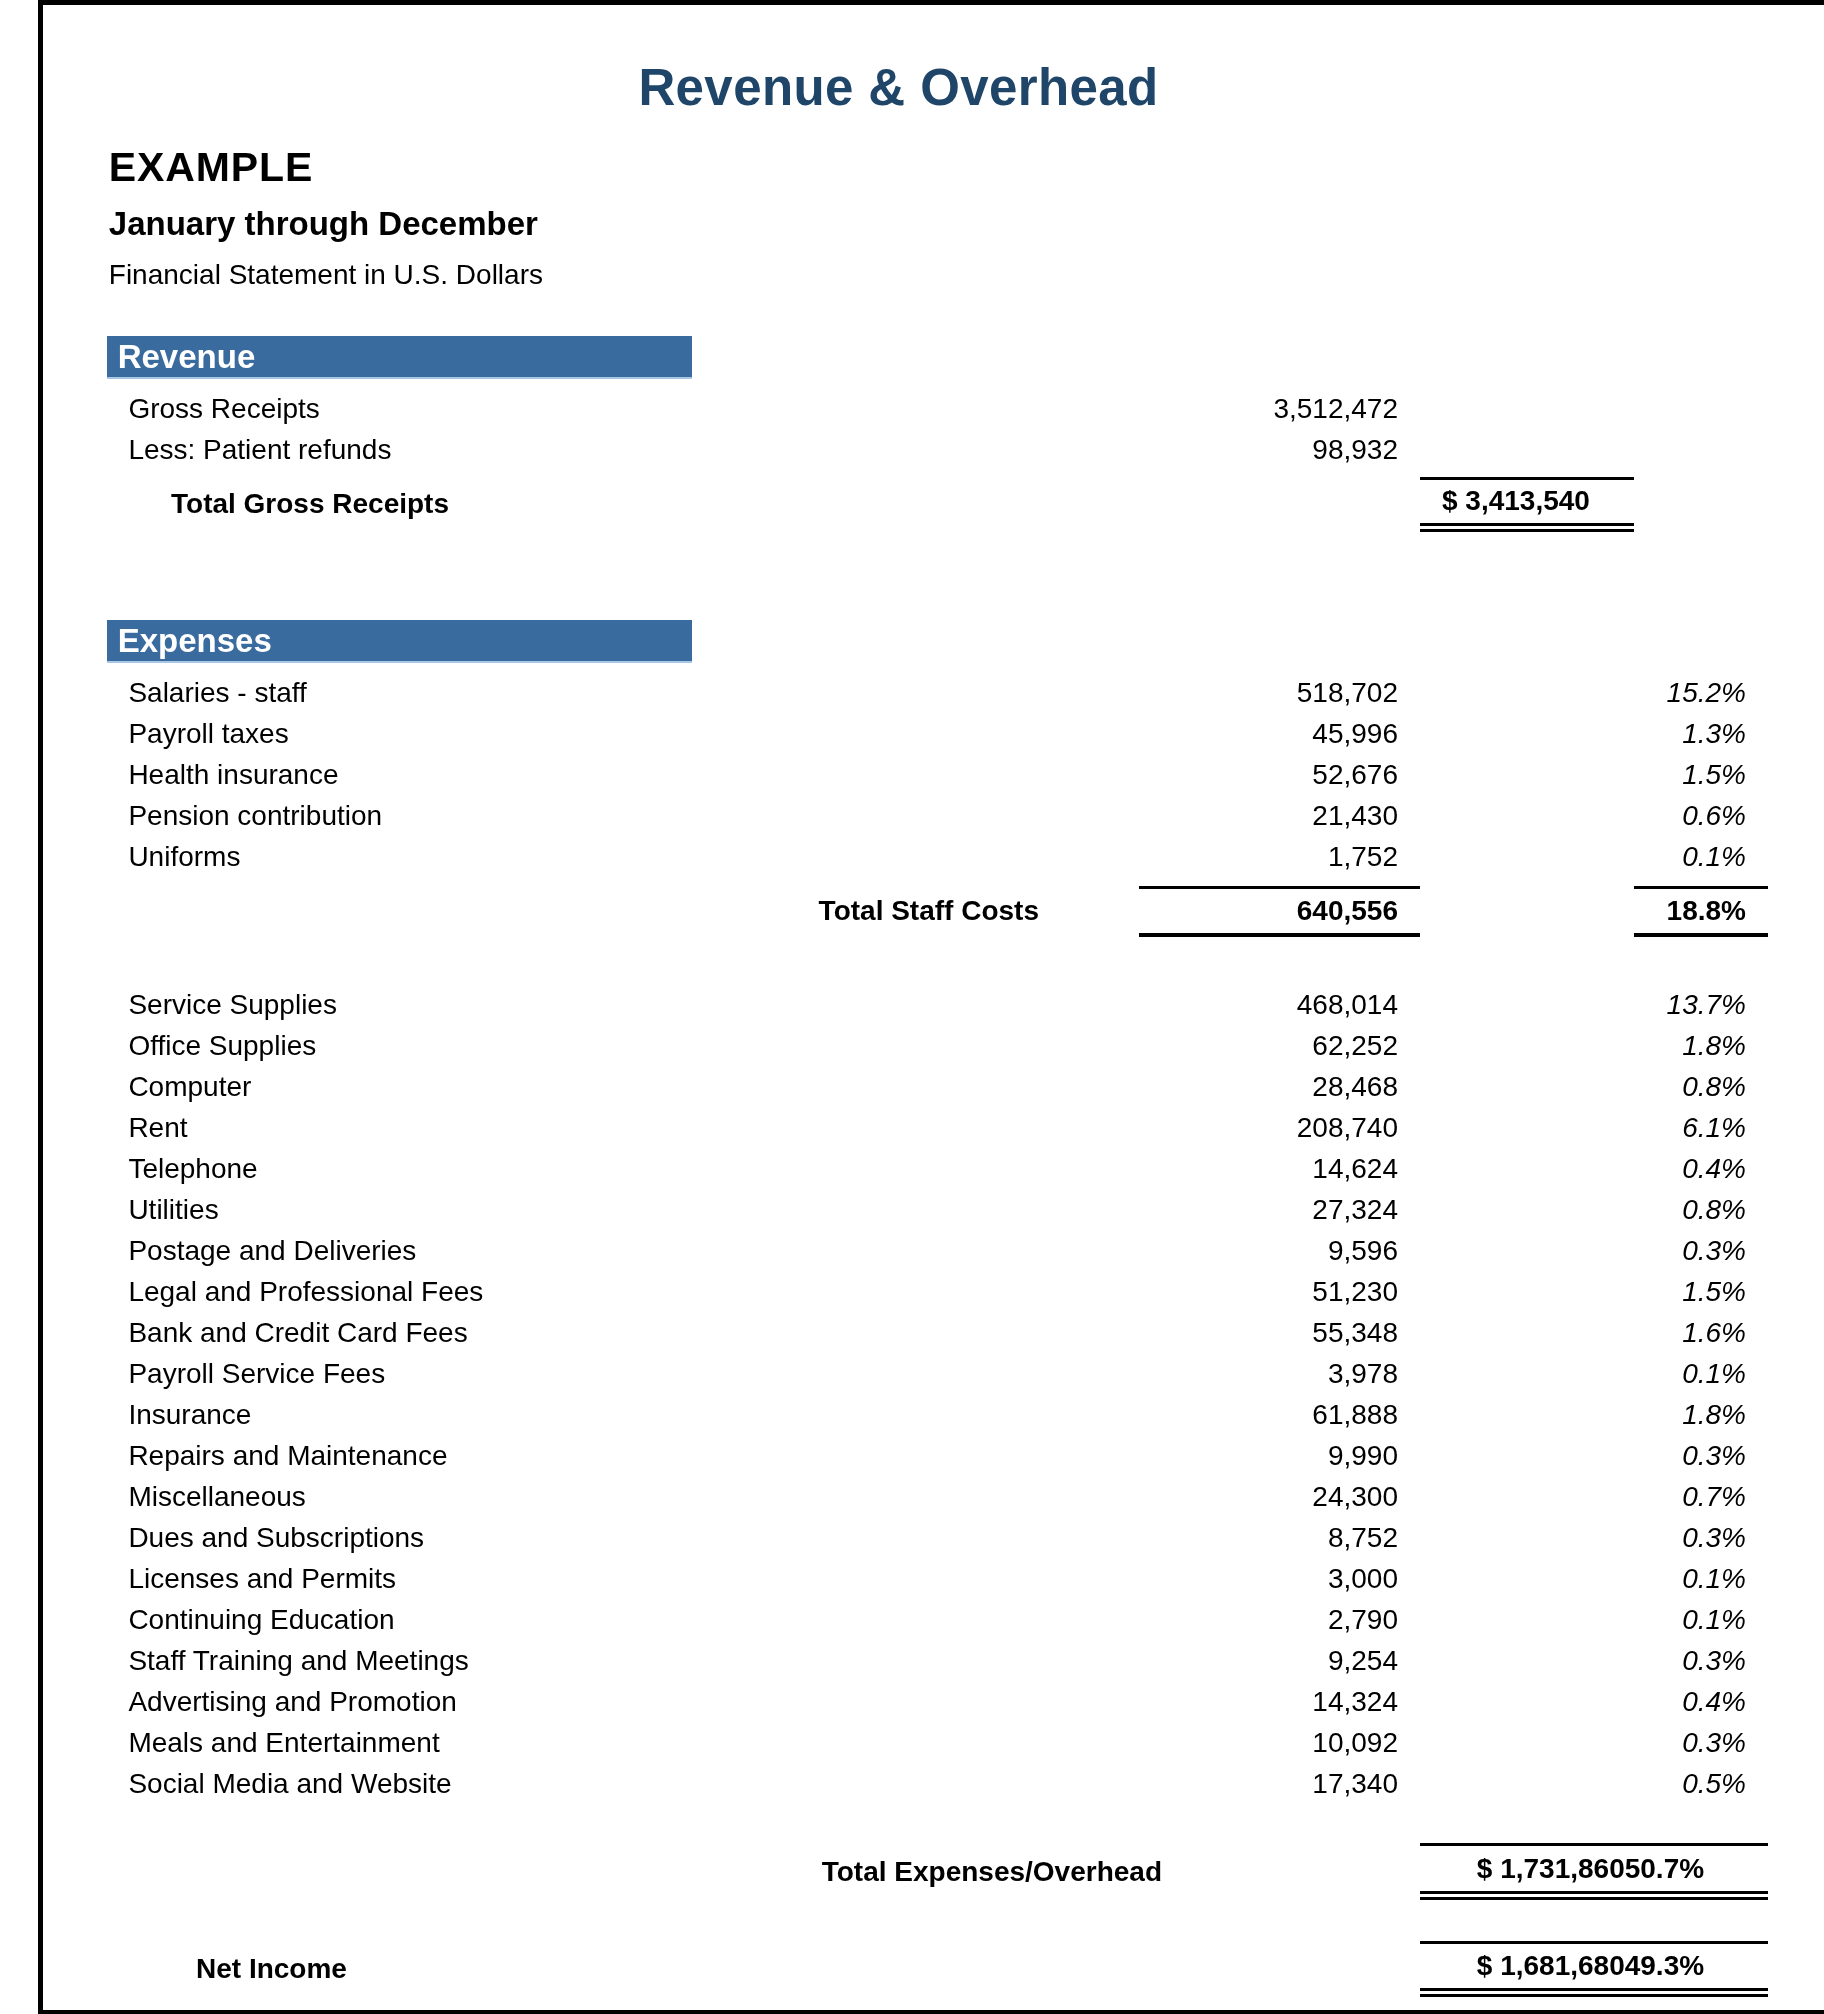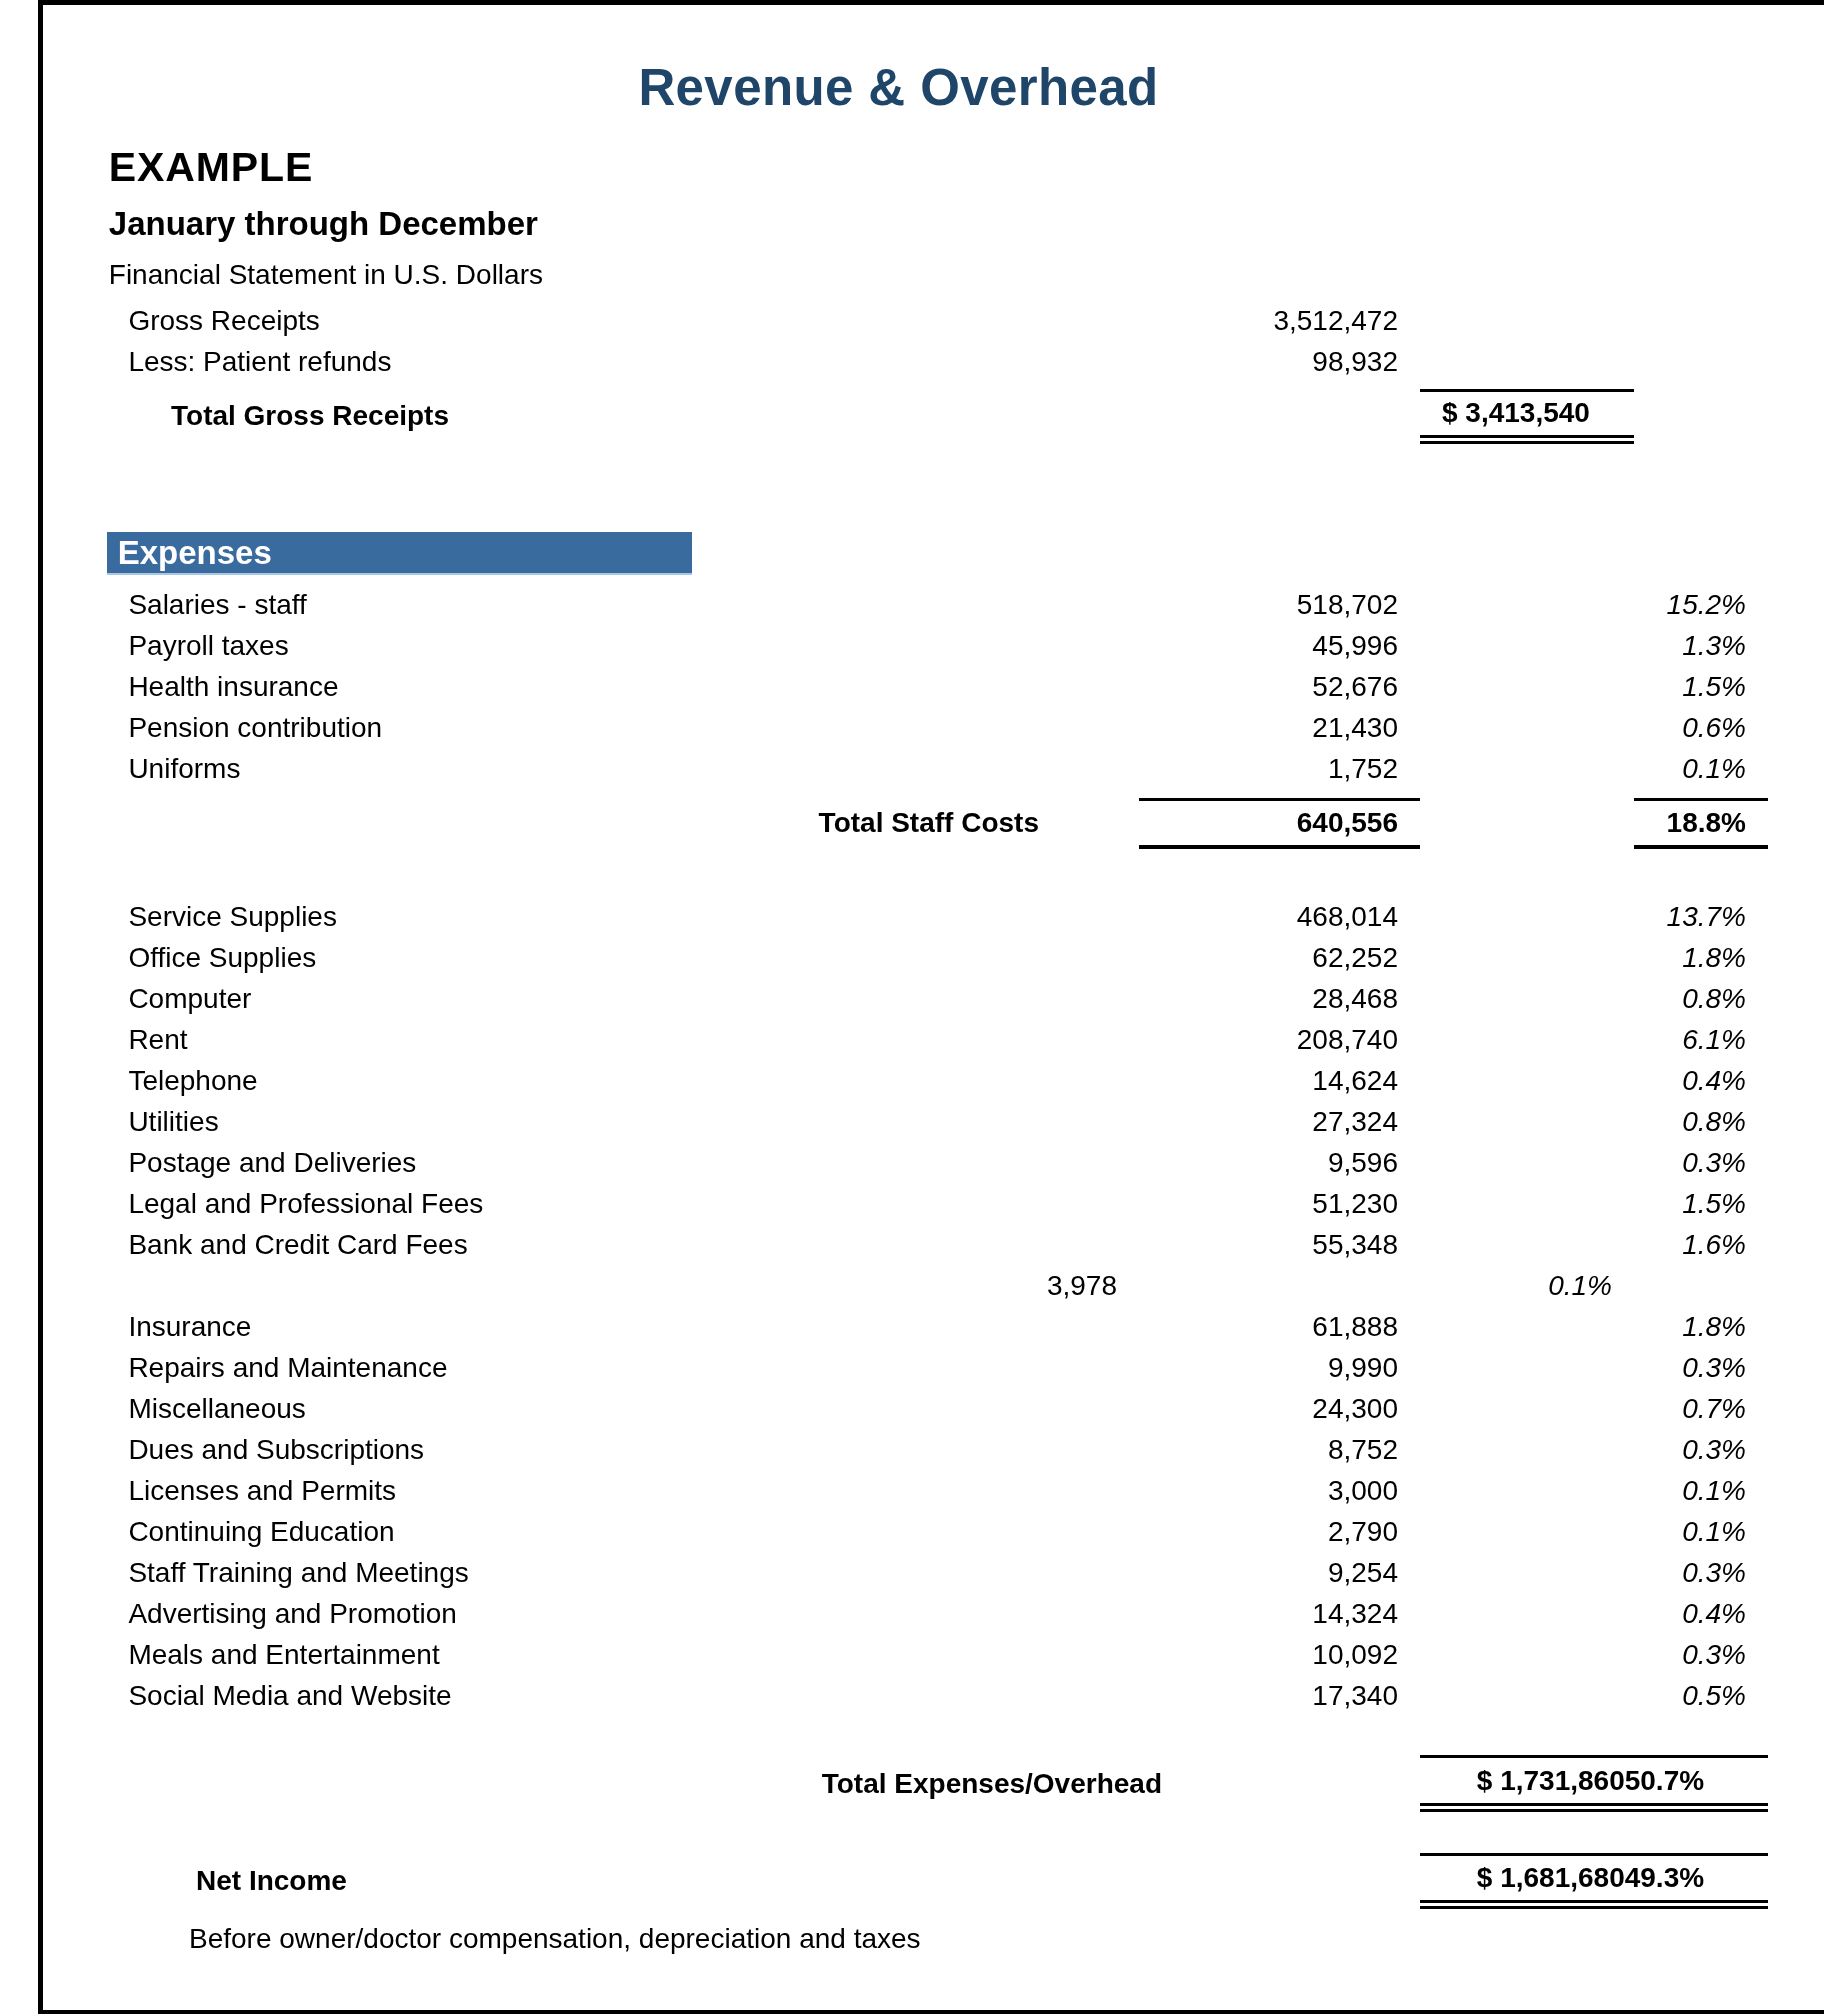--- a/index.html
+++ b/index.html
@@ -135,20 +135,21 @@
 </head>
 <body>
 
 <div class="page">
 
   <div class="doc-title">Revenue &amp; Overhead</div>
   <div class="sub-example">EXAMPLE</div>
   <div class="sub-period">January through December</div>
   <div class="sub-note">Financial Statement in U.S. Dollars</div>
 
+  <div class="banner banner-revenue">Revenue</div>
 
   <div class="frow rows-start">
     <div class="c-label">Gross Receipts</div>
     <div class="c-amount">3,512,472</div>
     <div></div>
       <div></div>
   </div>
   <div class="frow">
     <div class="c-label">Less: Patient refunds</div>
     <div class="c-amount">98,932</div>
@@ -252,20 +253,21 @@
     <div></div>
     <div class="c-percent">1.5%</div>
   </div>
   <div class="frow">
     <div class="c-label">Bank and Credit Card Fees</div>
     <div class="c-amount">55,348</div>
     <div></div>
     <div class="c-percent">1.6%</div>
   </div>
   <div class="frow">
+    <div class="c-label">Payroll Service Fees</div>
     <div class="c-amount">3,978</div>
     <div></div>
     <div class="c-percent">0.1%</div>
   </div>
   <div class="frow">
     <div class="c-label">Insurance</div>
     <div class="c-amount">61,888</div>
     <div></div>
     <div class="c-percent">1.8%</div>
   </div>

